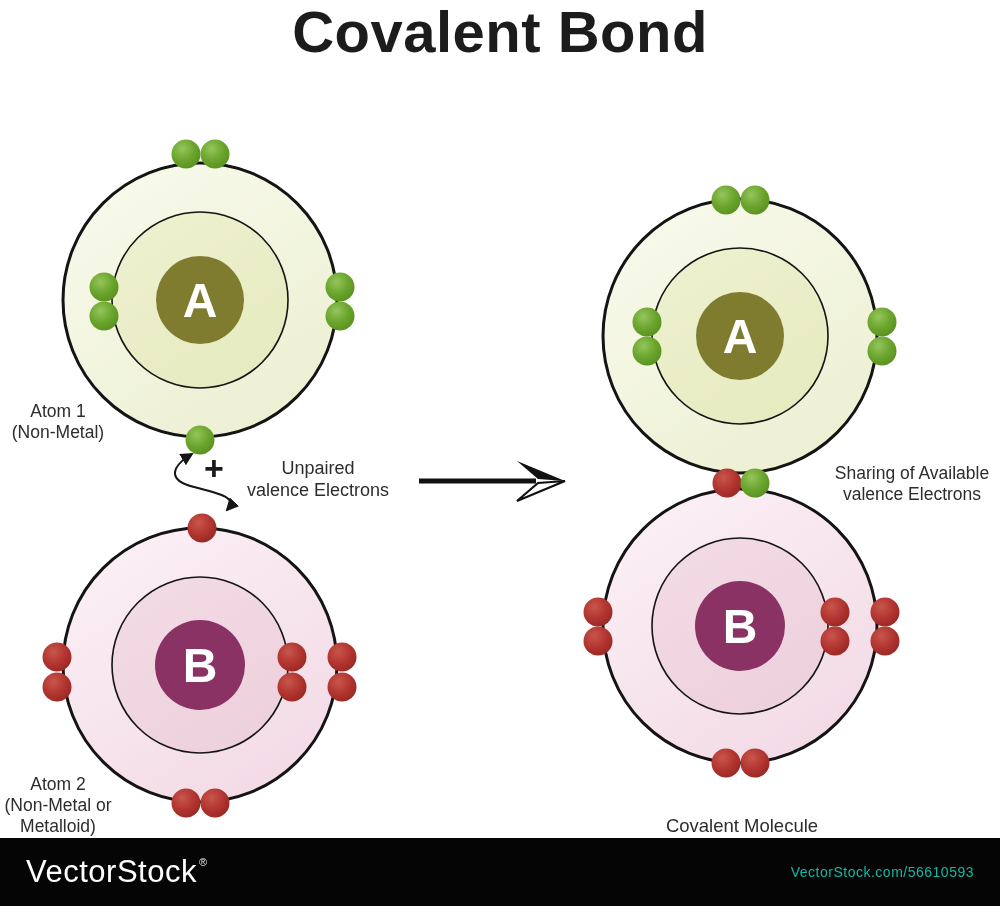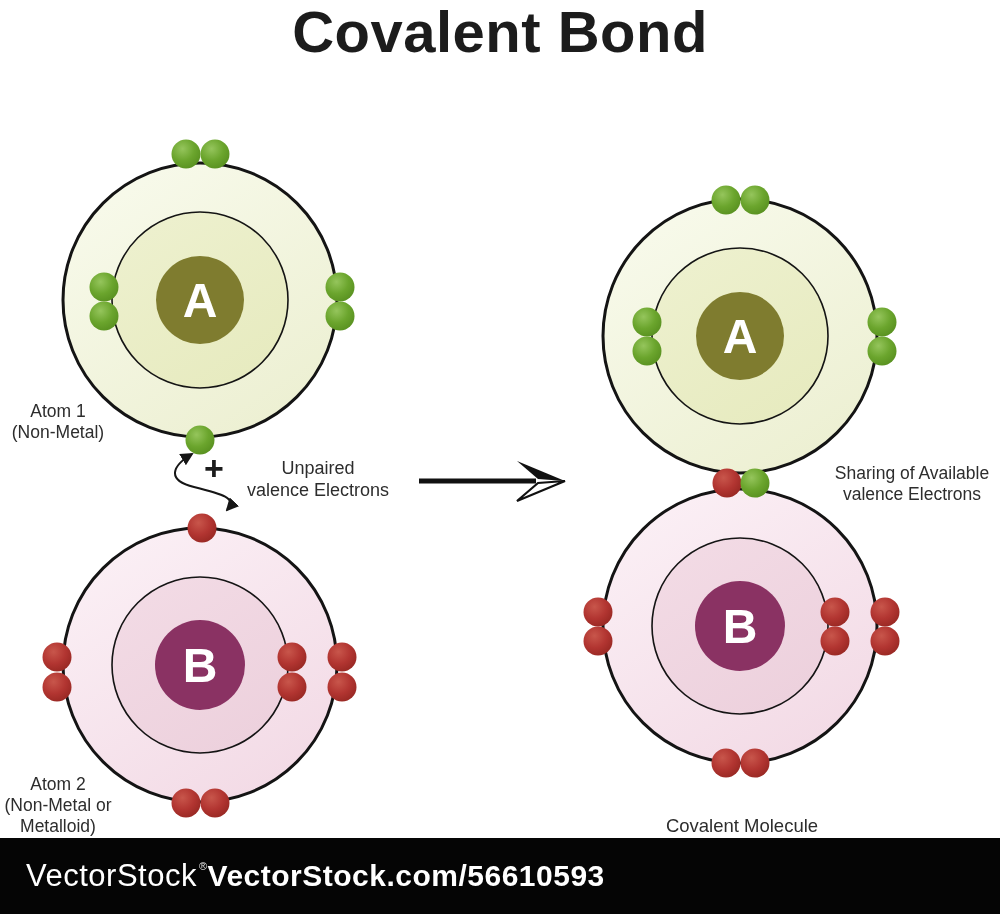--- a/index.html
+++ b/index.html
@@ -5,26 +5,26 @@
   html,body{margin:0;padding:0;background:#ffffff;}
   body{font-family:"Liberation Sans","DejaVu Sans",sans-serif;}
   .stage{position:relative;width:1000px;height:914px;background:#ffffff;overflow:hidden;}
   svg text{font-family:"Liberation Sans","DejaVu Sans",sans-serif;}
   .lbl{font-size:17.5px;fill:#2d2d2d;}
   .note{font-size:18px;fill:#2d2d2d;}
   .ttl{font-size:58px;font-weight:800;fill:#1c1c1c;letter-spacing:0.5px;}
   .nuc{font-size:48px;font-weight:800;fill:#ffffff;}
   .plus{font-size:34px;font-weight:700;fill:#1c1c1c;}
   .cap{font-size:18.5px;fill:#2d2d2d;}
-  .bar{position:absolute;left:0;top:838px;width:1000px;height:76px;background:#050505;
-       display:flex;align-items:center;justify-content:flex-start;box-sizing:border-box;
+  .bar{position:absolute;left:0;top:838px;width:1000px;height:68px;background:#050505;
+       display:flex;align-items:center;justify-content:space-between;box-sizing:border-box;
        padding:12px 26px;}
   .brand{color:#ffffff;font-size:31px;font-weight:500;letter-spacing:0.5px;display:flex;align-items:flex-start;}
   .brand .reg{font-size:11px;margin-top:2px;margin-left:2px;color:#e8e8e8;}
-  .siteid{color:#ffffff;font-size:30px;font-weight:700;letter-spacing:0.5px;}
+  .siteid{color:#14b8a6;font-size:14px;font-weight:400;letter-spacing:0.5px;}
 </style>
 </head>
 <body>
 
 <div class="stage">
 
 <svg width="1000" height="838" viewBox="0 0 1000 838">
   <defs>
     <radialGradient id="gGreen" cx="38%" cy="32%" r="75%">
       <stop offset="0%" stop-color="#95c55c"></stop>

